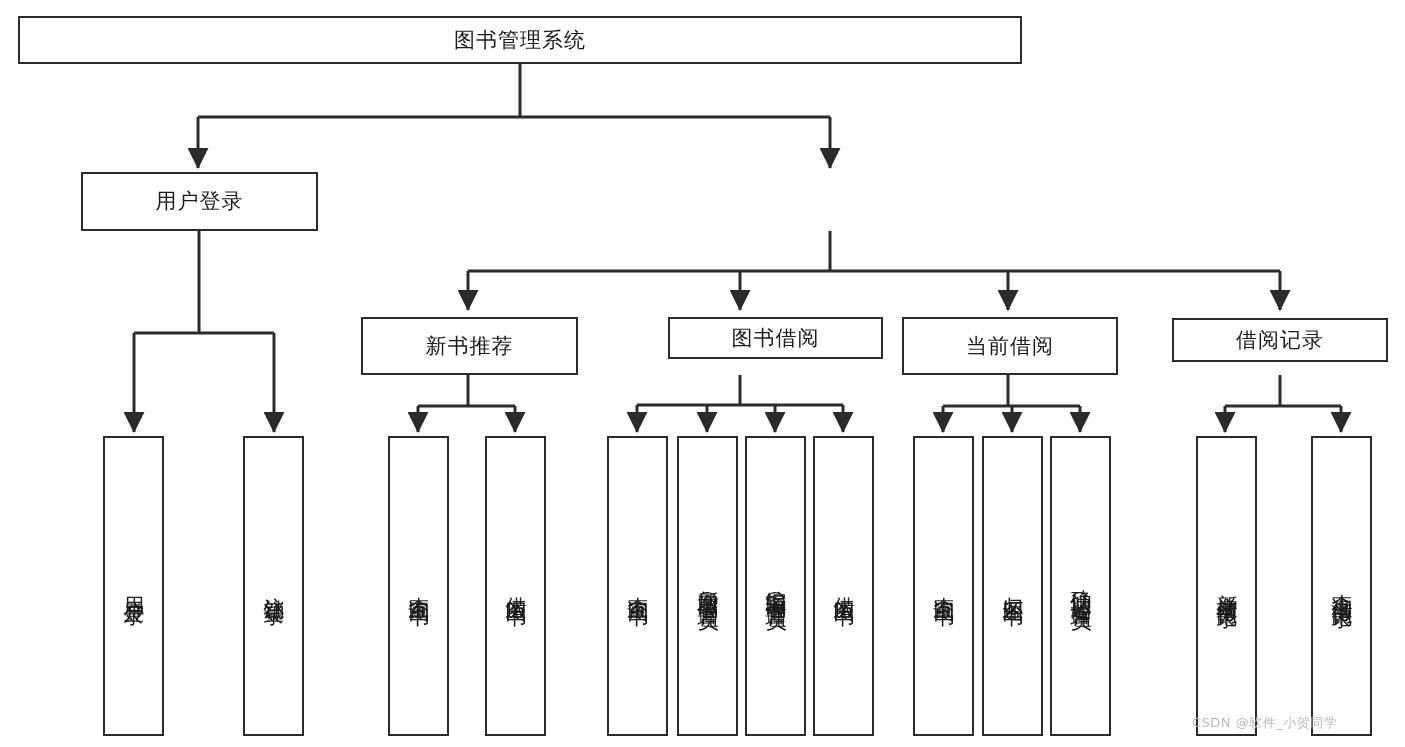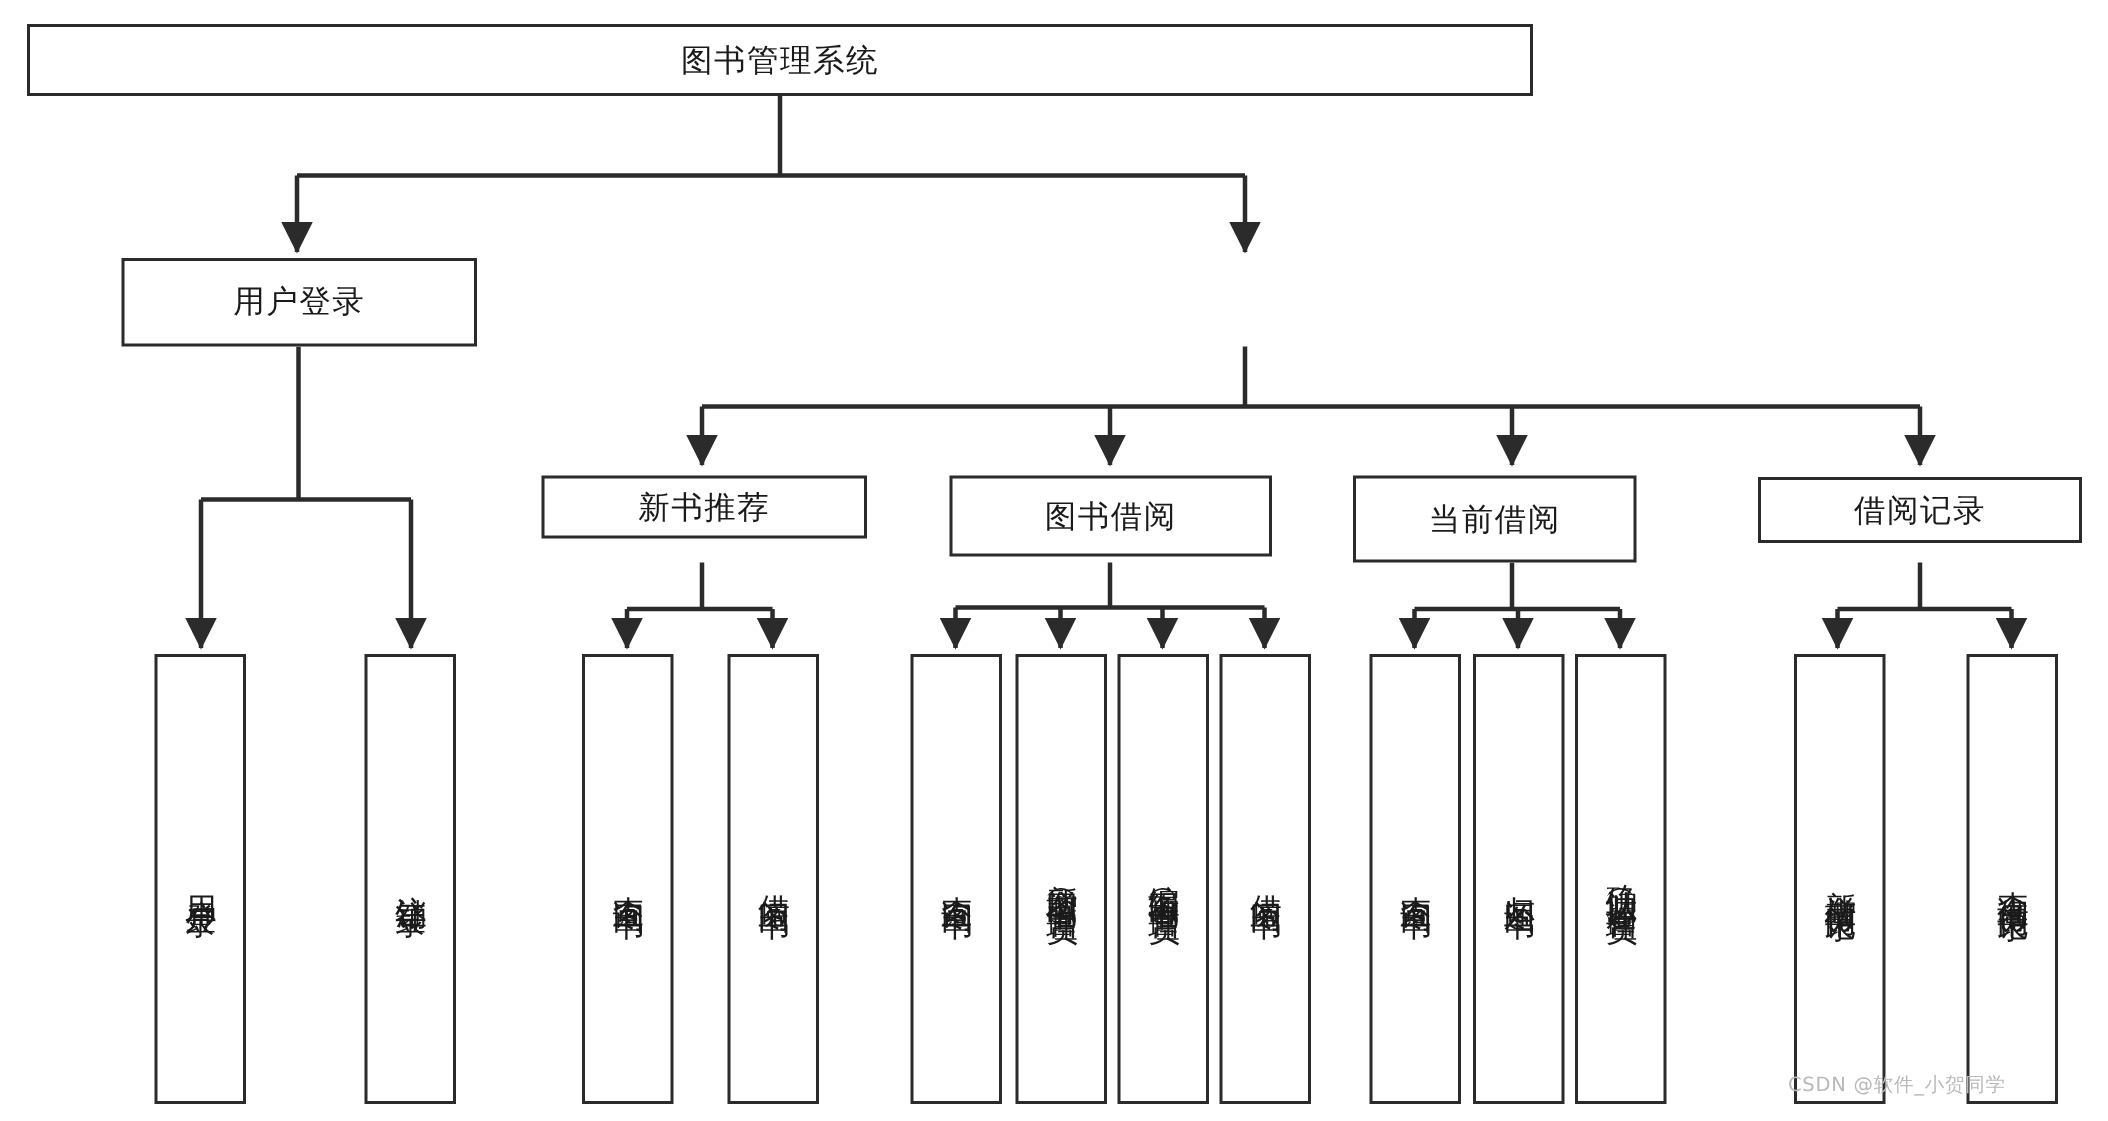--- a/index.html
+++ b/index.html
@@ -127,27 +127,27 @@
   </svg>
 
   <div class="node horiz" style="left:18px; top:16px; width:1004px; height:48px;">
     <span class="node-label">图书管理系统</span>
   </div>
 
   <div class="node horiz" style="left:81px; top:172px; width:237px; height:59px;">
     <span class="node-label">用户登录</span>
   </div>
 
-  <div class="node horiz" style="left:361px; top:317px; width:217px; height:42px;">
+  <div class="node horiz" style="left:361px; top:317px; width:217px; height:58px;">
     <span class="node-label">新书推荐</span>
   </div>
-  <div class="node horiz" style="left:633px; top:317px; width:215px; height:54px;">
+  <div class="node horiz" style="left:668px; top:317px; width:215px; height:42px;">
     <span class="node-label">图书借阅</span>
   </div>
-  <div class="node horiz" style="left:902px; top:317px; width:189px; height:58px;">
+  <div class="node horiz" style="left:902px; top:317px; width:216px; height:58px;">
     <span class="node-label">当前借阅</span>
   </div>
   <div class="node horiz" style="left:1172px; top:318px; width:216px; height:44px;">
     <span class="node-label">借阅记录</span>
   </div>
 
   <div class="node vert" style="left:103px; top:436px; width:61px; height:300px;">
     <span class="node-label">用户登录</span>
   </div>
   <div class="node vert" style="left:243px; top:436px; width:61px; height:300px;">

